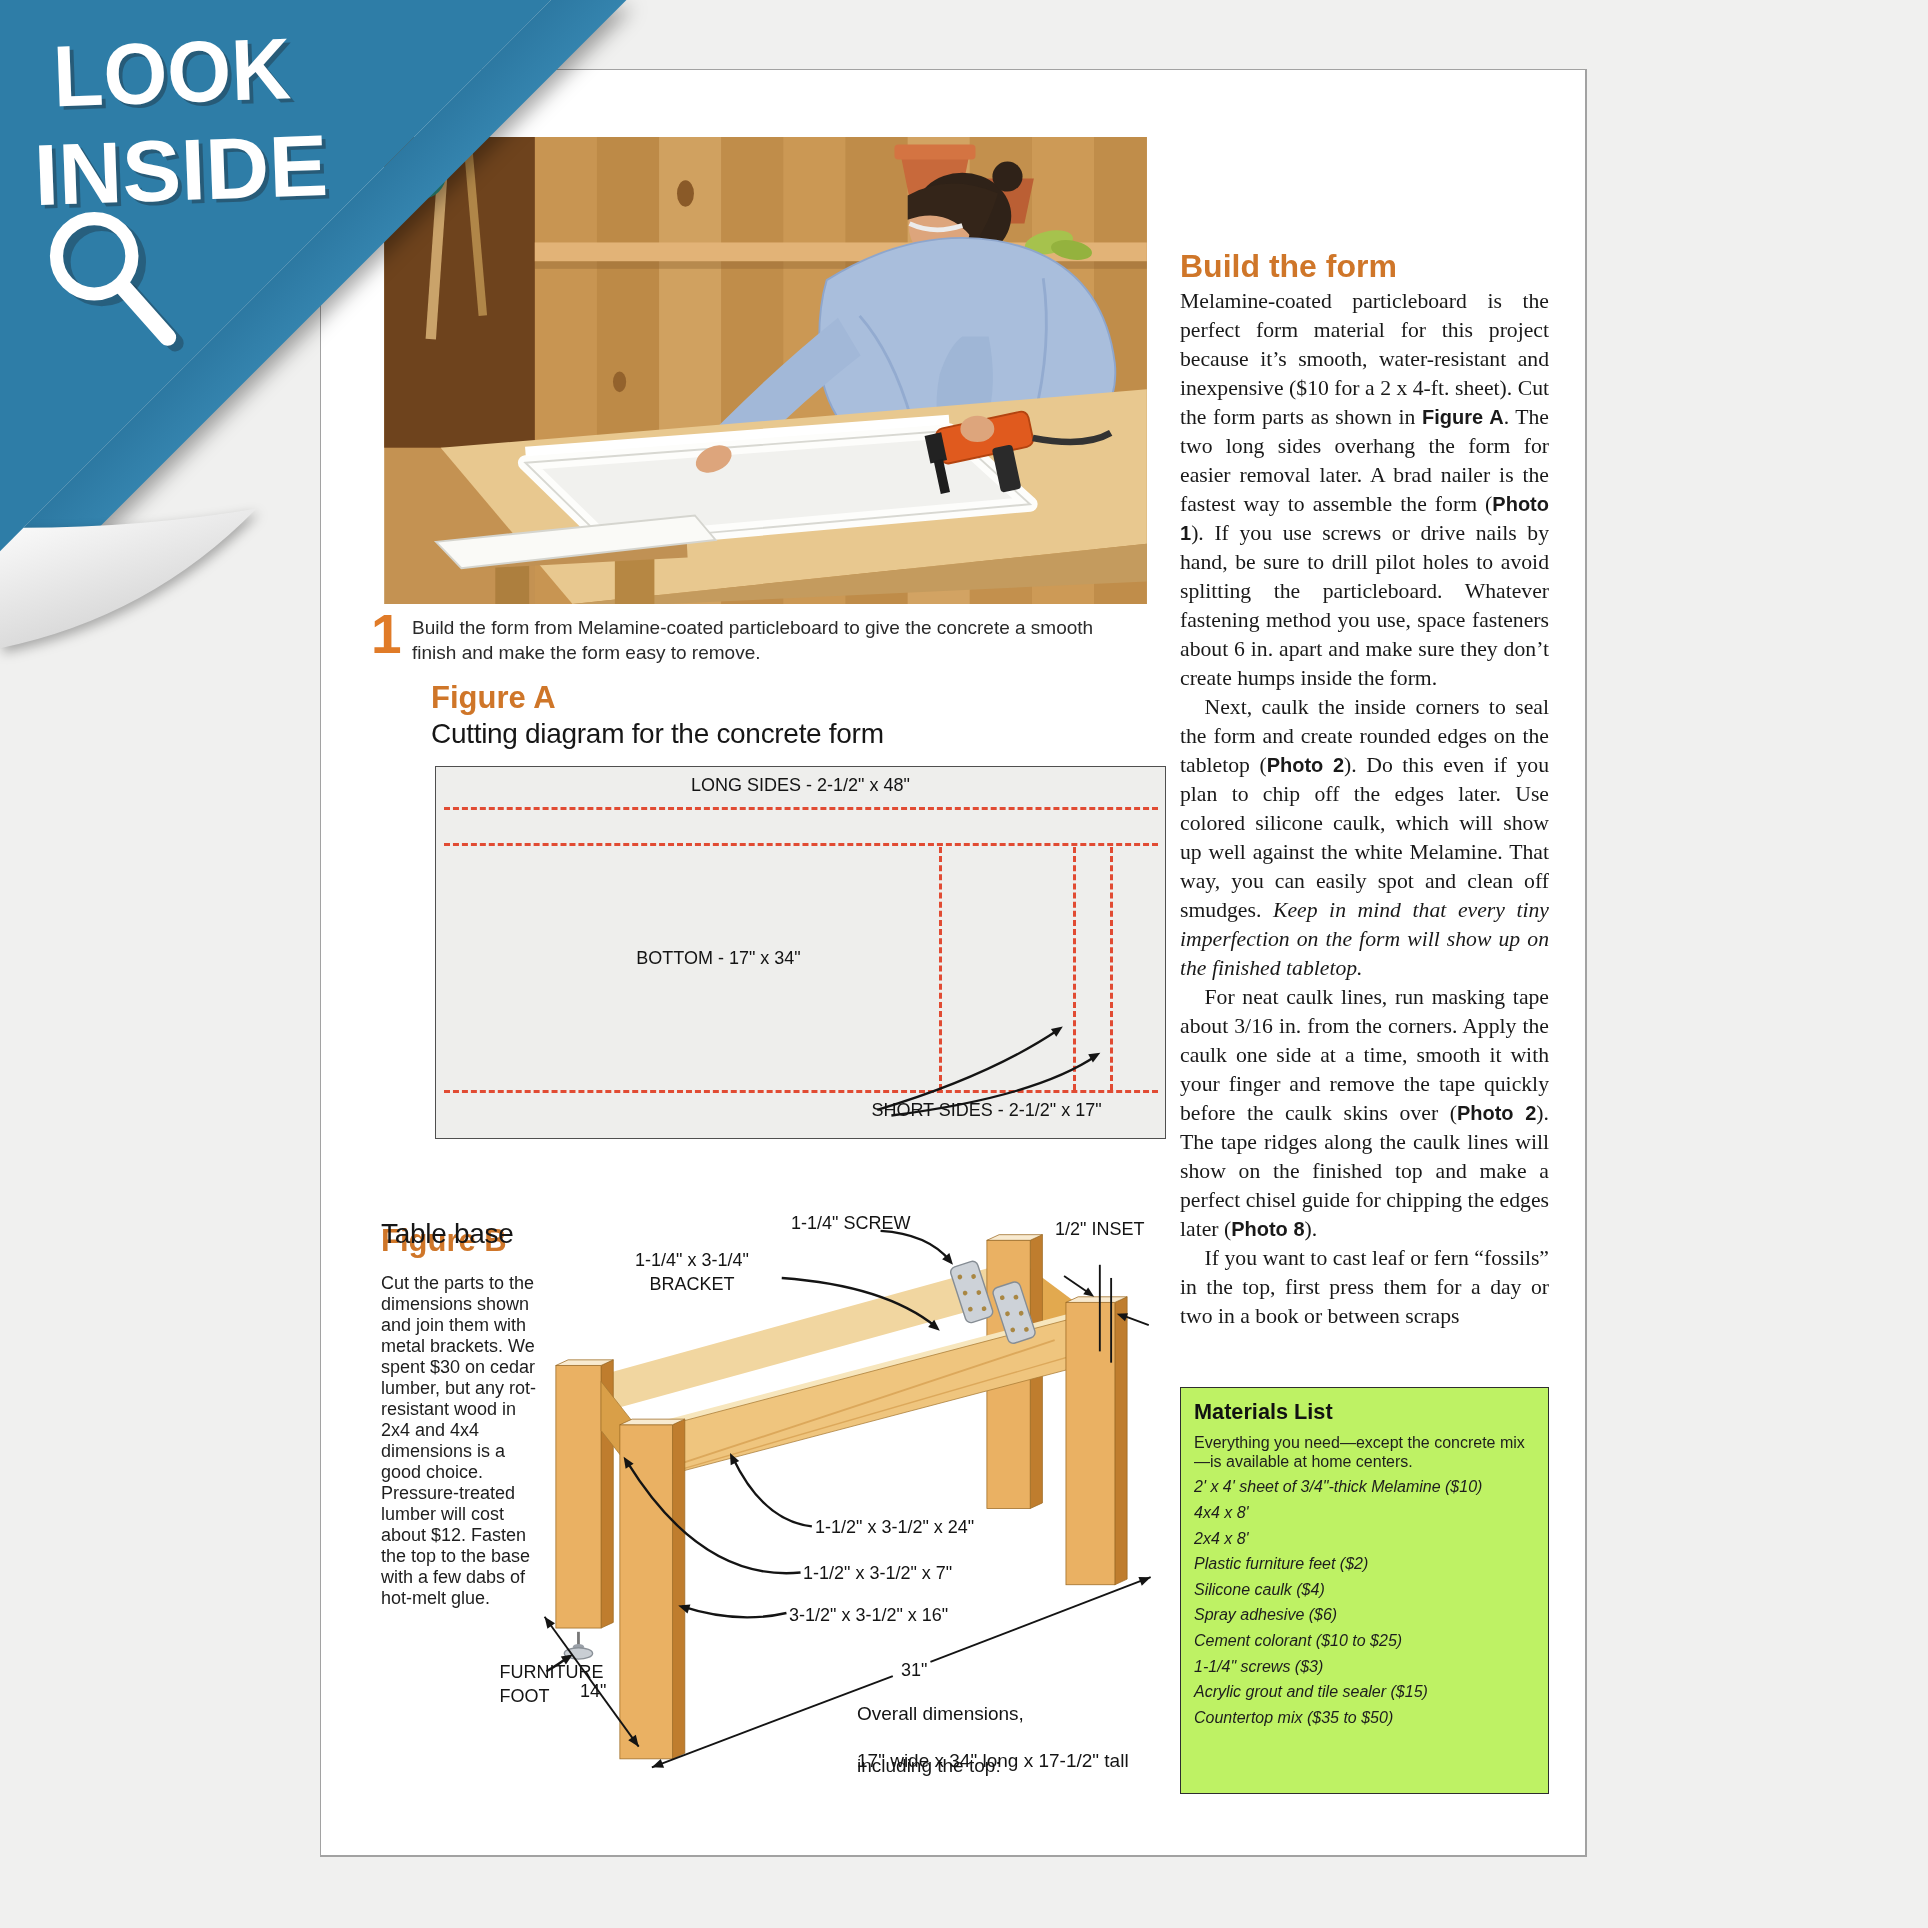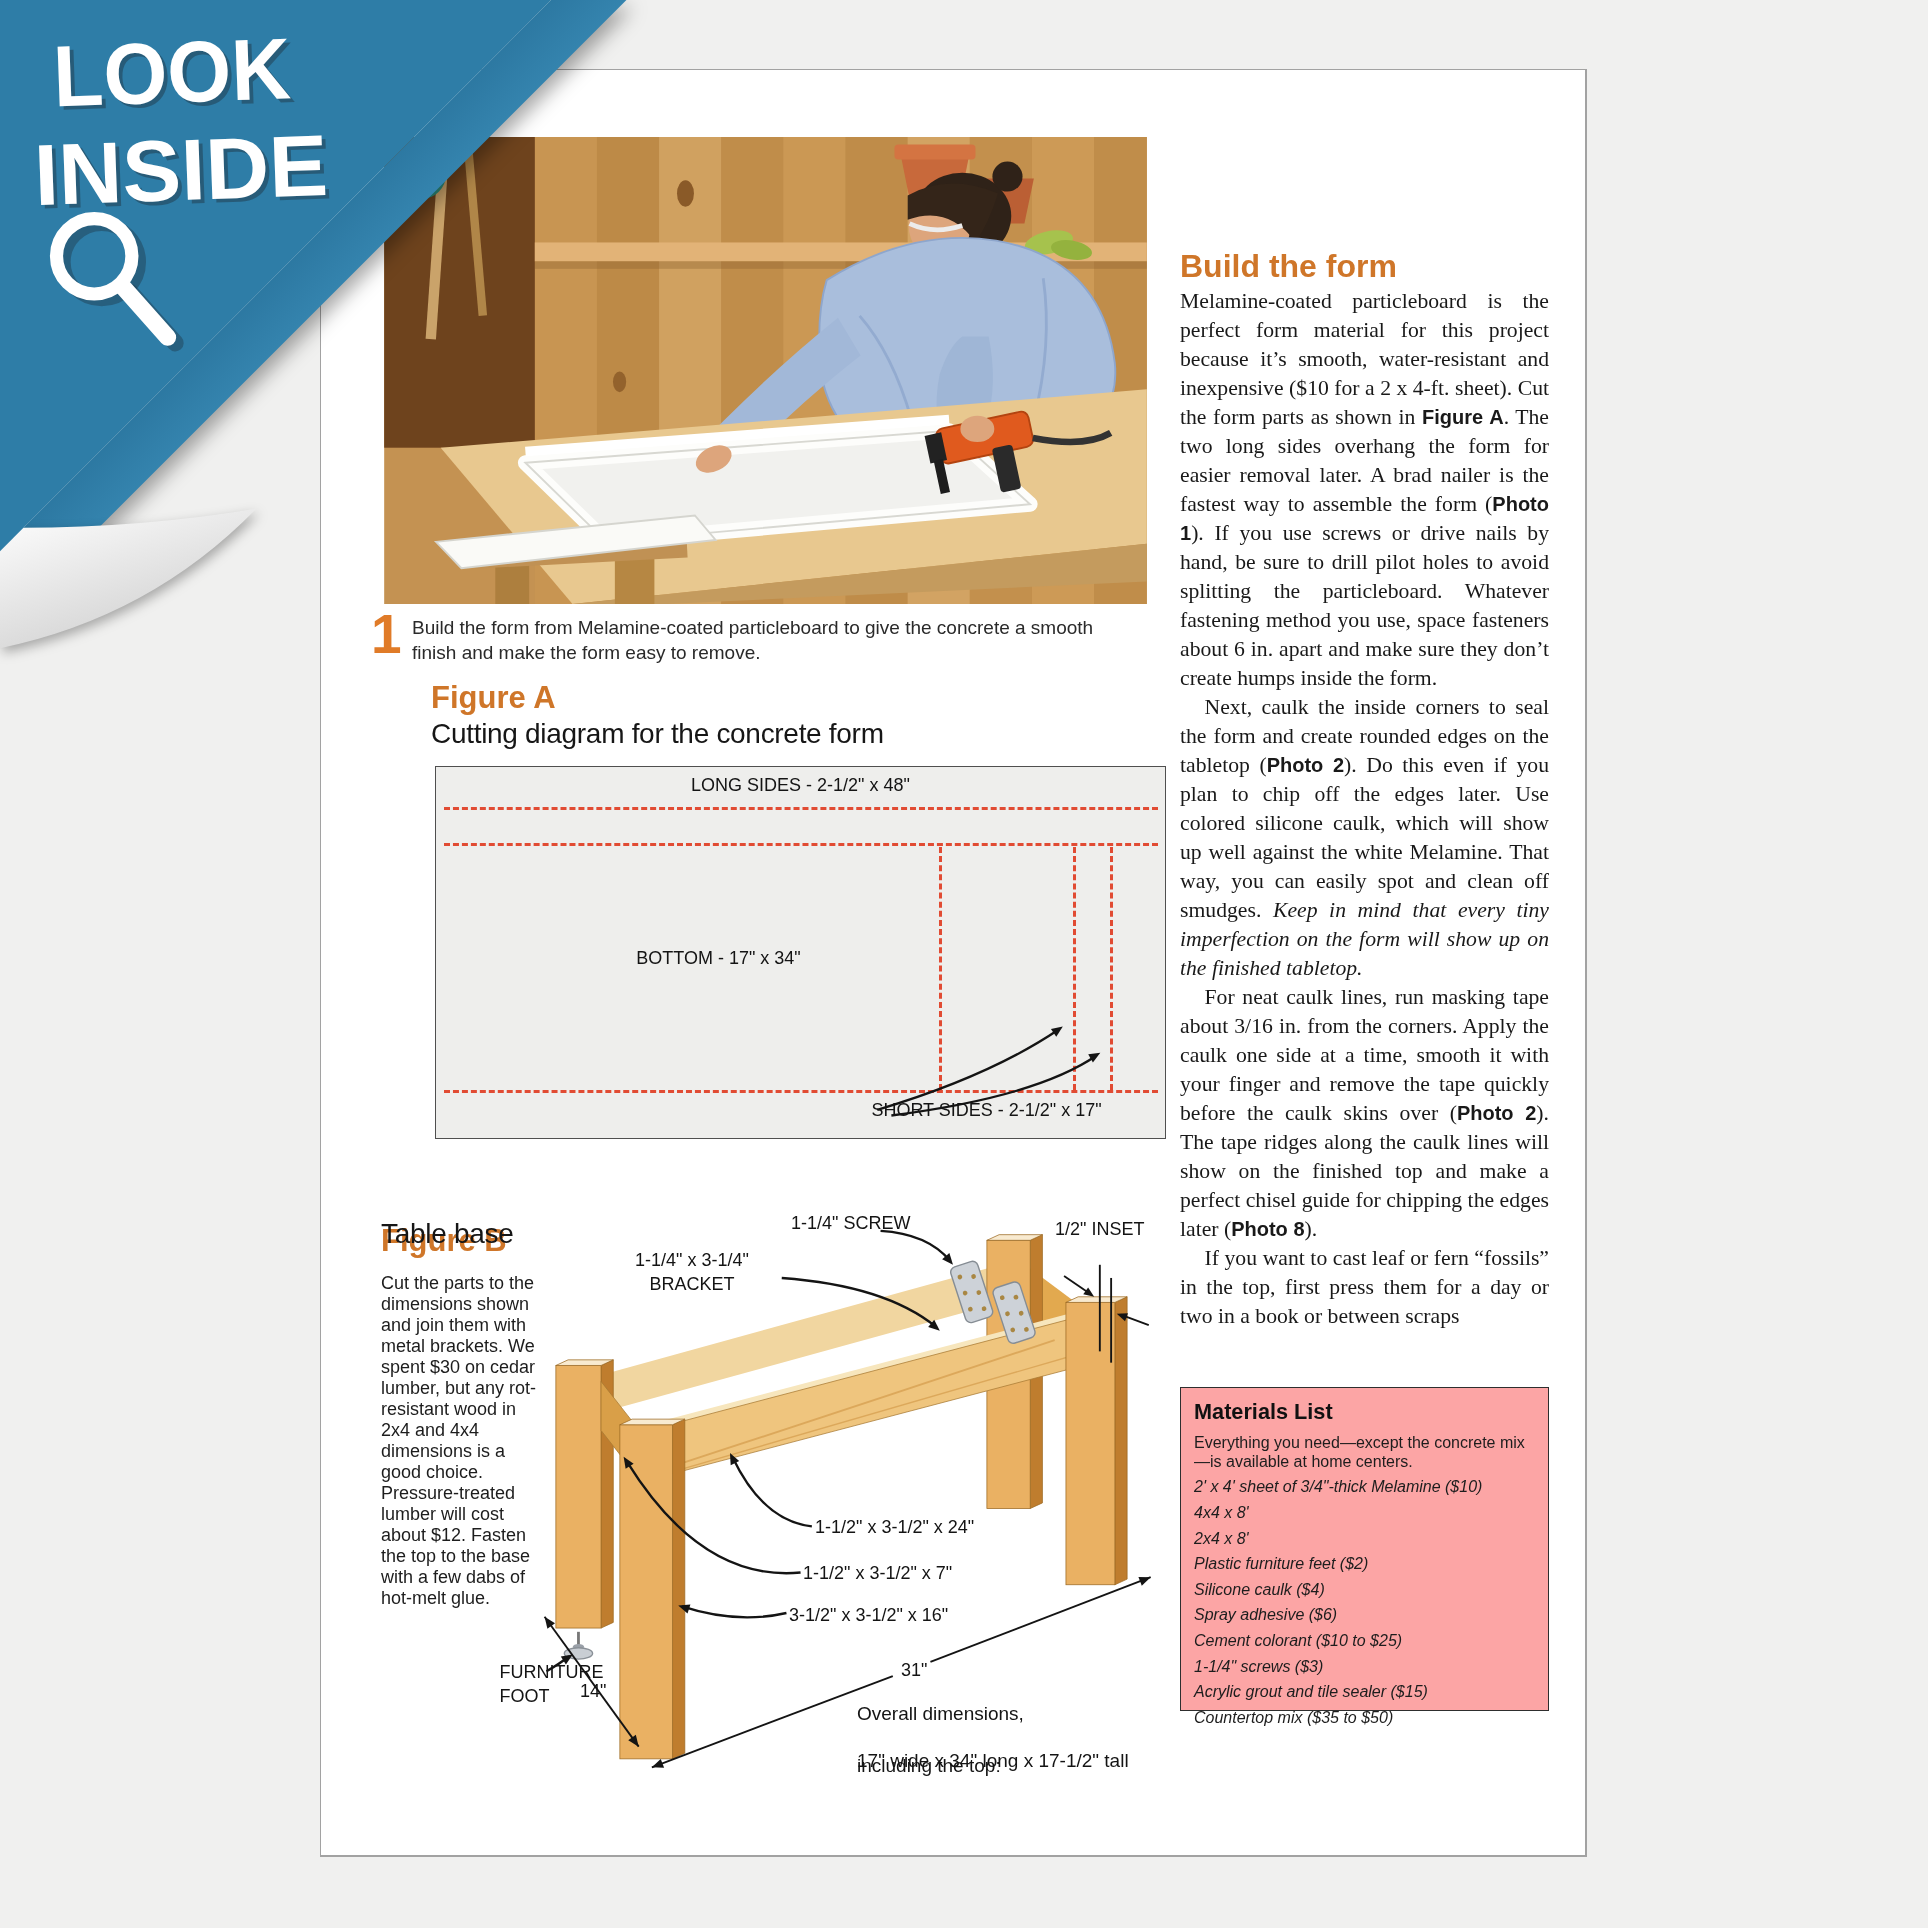--- a/index.html
+++ b/index.html
@@ -56,22 +56,22 @@
     font-family:"Liberation Serif",serif; font-size:21.7px; line-height:29px;
     text-align:justify; color:#191919;
   }
   .article-body p { margin:0; }
   .article-body p.ind { text-indent:24.5px; }
   .bn { font-family:"Liberation Sans",sans-serif; font-weight:bold; font-size:20px; }
   .it { font-style:italic; }
 
   
   .materials {
-    position:absolute; left:1180px; top:1387px; width:369px; height:324px;
-    box-sizing:border-box; border:1.9px solid #2e2e2e; background:#fca5a5; padding:11.3px 13px;
+    position:absolute; left:1180px; top:1387px; width:369px; height:407px;
+    box-sizing:border-box; border:1.9px solid #2e2e2e; background:#bef264; padding:11.3px 13px;
   }
   .materials .mtitle { font-size:21.7px; font-weight:bold; color:#111; margin-bottom:7.5px; }
   .materials .mintro { font-size:16px; line-height:19px; color:#1d1d1d; }
   .materials .mitem  { font-size:16px; line-height:19px; color:#1d1d1d; margin-top:6.6px;font-style:italic; }
 </style>
 </head>
 <body>
 
 <div class="page"></div>
 

